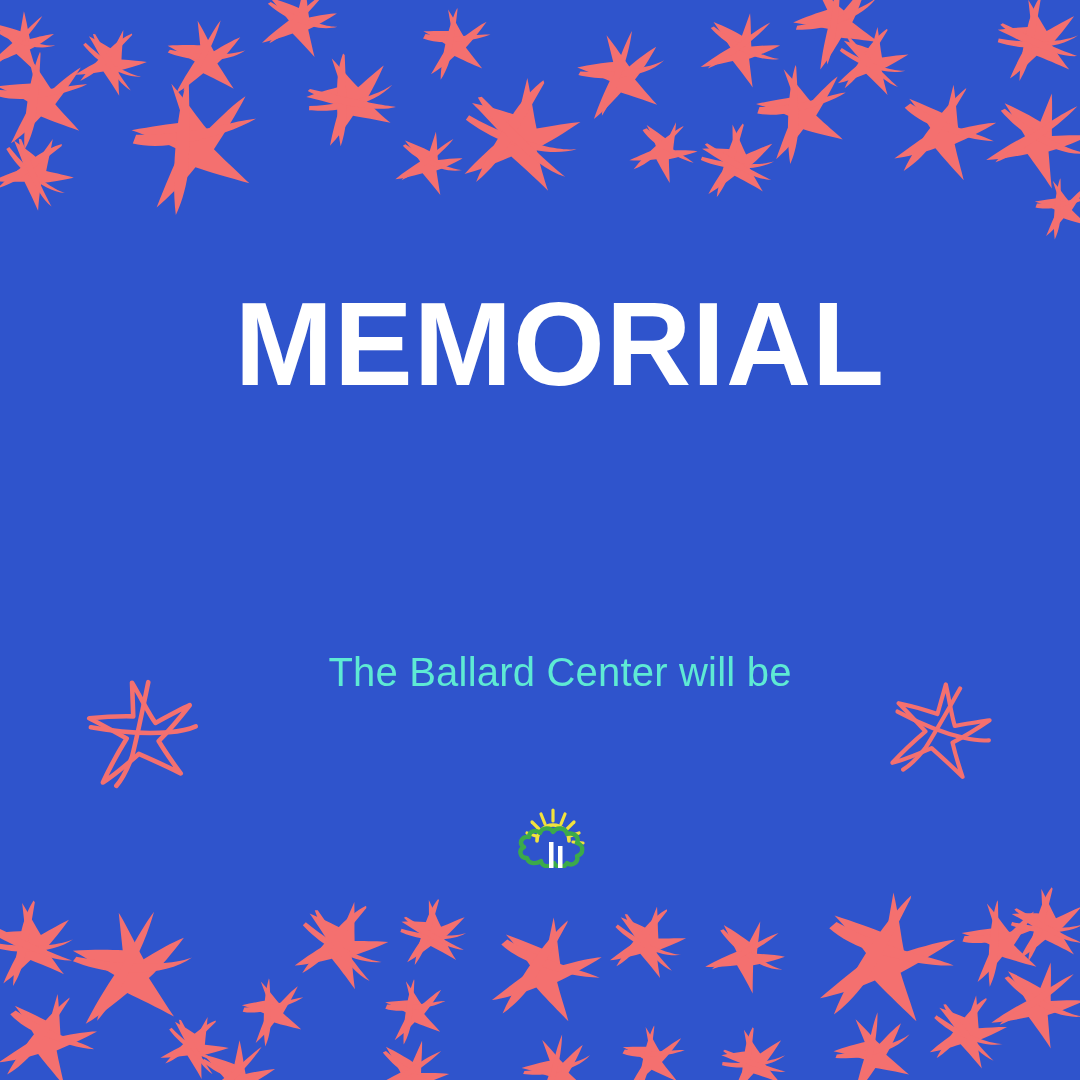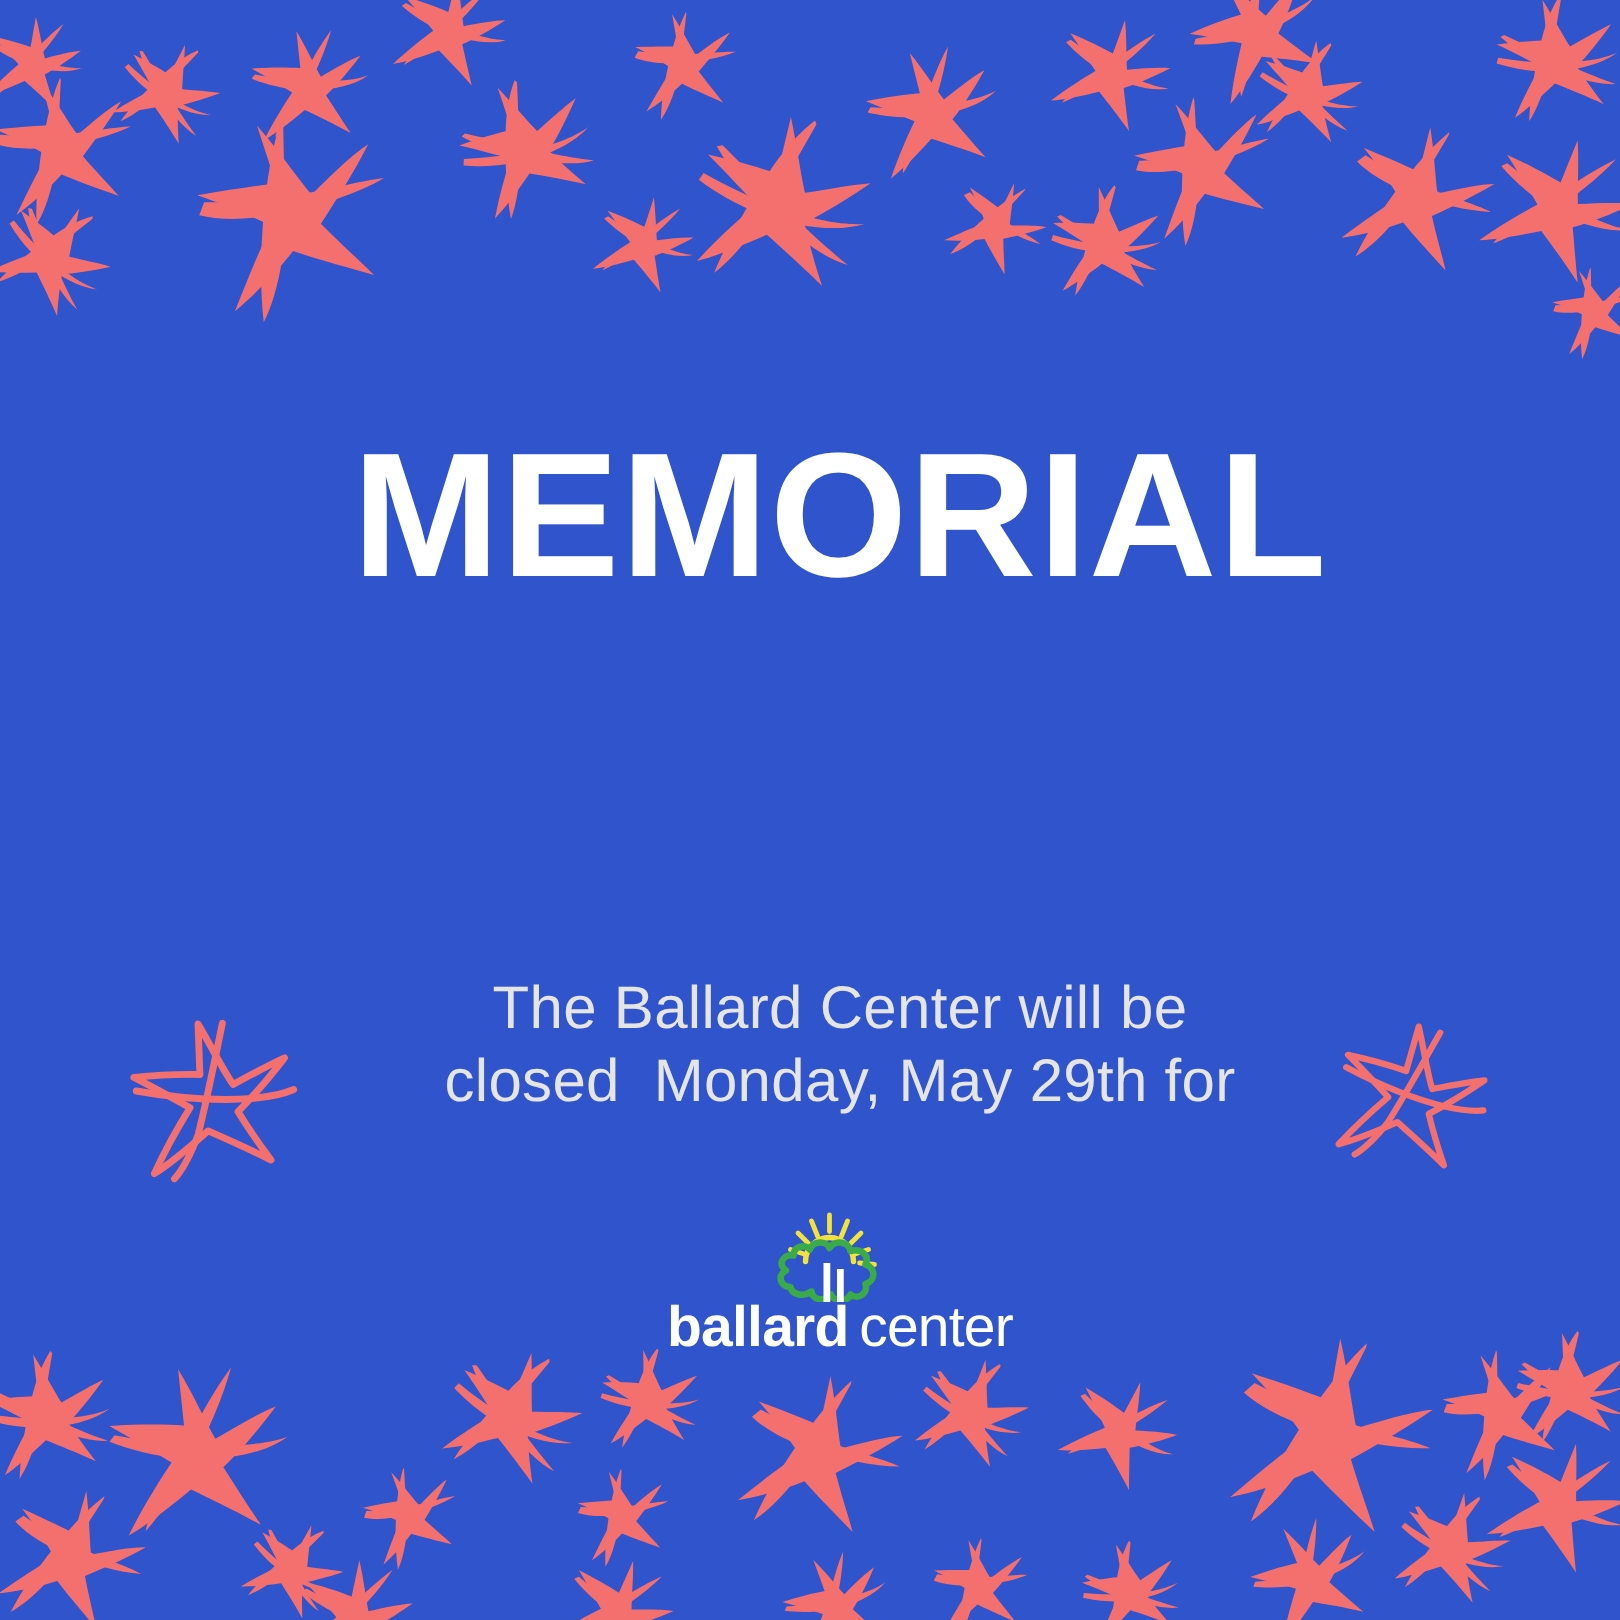--- a/index.html
+++ b/index.html
@@ -212,23 +212,22 @@
 
   <div id="content">
 
     <div id="headline-block">
       <h1 class="headline" style="color: rgb(255, 255, 255);">
         <span class="headline-line-1">MEMORIAL</span>
       </h1>
     </div>
 
 
-    <div id="body-block" style="color: #e5e5e5;">
+    <div id="body-block" style="color: #5eead4;">
       <span class="body-line">The Ballard Center will be</span>
-      <span class="body-line">closed  Monday, May 29th for</span>
     </div>
 
     <div id="logo-block">
       <svg id="logo-mark" width="106" height="60" viewBox="0 0 106 60" xmlns="http://www.w3.org/2000/svg">
         <g id="logo-sun">
           <g id="sun-rays" stroke-width="3.2" stroke-linecap="round" fill="none" stroke="#F2E23C">
             <line x1="46" y1="2" x2="46" y2="13"></line>
             <line x1="34" y1="6" x2="38" y2="16"></line>
             <line x1="25" y1="14" x2="32" y2="21"></line>
             <line x1="20" y1="25" x2="29" y2="28"></line>
@@ -243,20 +242,16 @@
                  C 22 23 29 21 33 25 C 35 19 44 19 46 24
                  C 50 18 59 20 60 26 C 67 24 73 29 70 35
                  C 77 37 77 46 70 48 C 72 54 65 59 60 55
                  C 58 60 49 60 47 55 C 43 60 35 59 34 53
                  C 28 57 21 55 20 50 Z" fill="none" stroke-width="4.4" stroke-linejoin="round" stroke="#3BAA4A"></path>
         <g id="logo-trunk" fill="#FFFFFF">
           <rect x="42" y="34" width="4.5" height="26"></rect>
           <rect x="51" y="38" width="4.5" height="22"></rect>
         </g>
       </svg>
-      <div id="logo-wordmark" style="color: rgb(255, 255, 255);">
-        <span id="logo-word-ballard">ballard</span>
-        <span id="logo-word-center">center</span>
-      </div>
     </div>
 
   </div>
 </div>
 
 </body></html>

